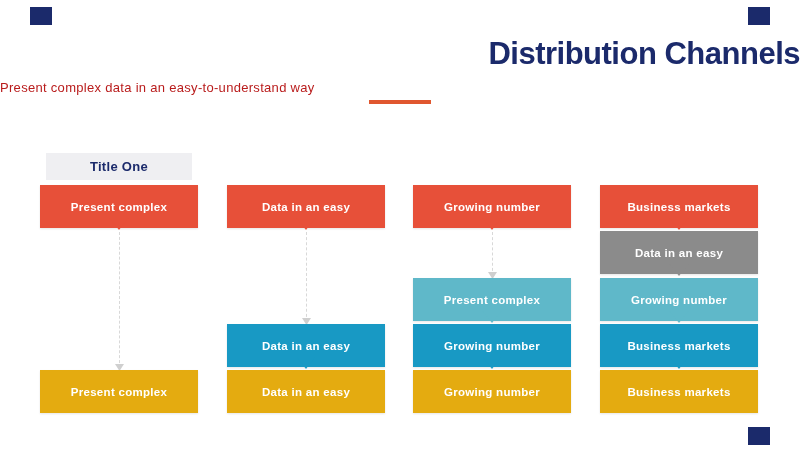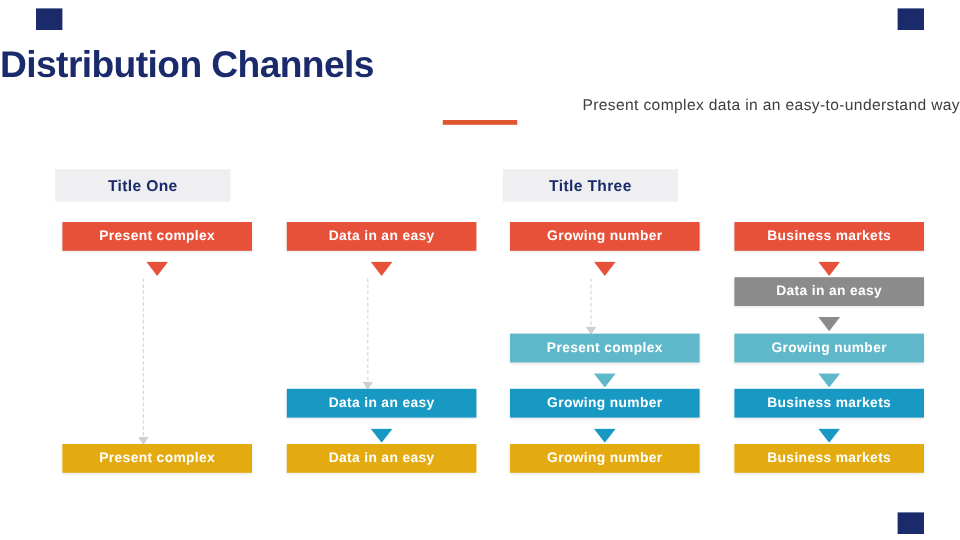--- a/index.html
+++ b/index.html
@@ -5,38 +5,38 @@
   html,body{margin:0;padding:0;background:#ffffff;}
   .slide{
     position:relative;width:800px;height:450px;background:#ffffff;overflow:hidden;
     font-family:"Liberation Sans",sans-serif;
   }
   .corner{position:absolute;width:22px;height:18px;background:#1B2A6B;}
   .corner.tl{left:30px;top:7px;}
   .corner.tr{right:30px;top:7px;}
   .corner.br{right:30px;bottom:5px;}
   .slide-title{
-    position:absolute;top:36px;left:0;width:100%;text-align:left;
+    position:absolute;top:36px;left:0;width:100%;text-align:right;
     font-size:31px;font-weight:800;color:#1B2A6B;letter-spacing:-0.5px;margin:0;
   }
   .slide-subtitle{
-    position:absolute;top:80px;left:0;width:100%;text-align:right;
-    font-size:13px;color:#404040;letter-spacing:0.3px;margin:0;
+    position:absolute;top:80px;left:0;width:100%;text-align:left;
+    font-size:13px;color:#b91c1c;letter-spacing:0.3px;margin:0;
   }
   .title-underline{
     position:absolute;top:100px;left:369px;width:62px;height:4px;background:#E0572F;
   }
   .column{position:absolute;top:141px;width:158px;height:285px;}
   .col-header{
-    position:absolute;top:0;left:6px;right:6px;height:27px;background:#EFEFF2;
+    position:absolute;top:12px;left:6px;right:6px;height:27px;background:#EFEFF2;
     display:flex;align-items:center;justify-content:center;
   }
   .col-title{font-size:13px;font-weight:bold;color:#1B2A6B;letter-spacing:0.3px;}
   .bar{
-    position:absolute;left:12px;width:158px;height:24px;
+    position:absolute;left:0;width:158px;height:43px;
     display:flex;align-items:center;justify-content:center;
     box-shadow:0 1px 2px rgba(0,0,0,0.10);
   }
   .bar-label{color:#ffffff;font-weight:bold;font-size:11.5px;letter-spacing:0.3px;white-space:nowrap;}
   .pointer{
     position:absolute;top:33px;left:50%;margin-left:-11px;width:22px;height:12px;
     clip-path:polygon(8% 0,92% 0,50% 100%);
   }
   .connector{position:absolute;left:50%;width:0;border-left:1px dashed #D8D8D8;}
   .connector-arrow{
@@ -82,23 +82,20 @@
         </div>
         <div class="bar" style="top: 183px; background: rgb(24, 153, 196);">
           <span class="bar-label">Data in an easy</span>
           <div class="pointer" style="background: rgb(24, 153, 196);"></div>
         </div>
         <div class="bar" style="top: 229px; background: rgb(228, 171, 16);">
           <span class="bar-label">Data in an easy</span>
         </div>
       </div>
       <div class="column" style="left: 413px;">
-        <div class="col-header">
-          <span class="col-title">Title Three</span>
-        </div>
         <div class="connector" style="top: 91px; height: 44px;">
           <div class="connector-arrow"></div>
         </div>
         <div class="bar" style="top: 44px; background: rgb(231, 80, 57);">
           <span class="bar-label">Growing number</span>
           <div class="pointer" style="background: rgb(231, 80, 57);"></div>
         </div>
         <div class="bar" style="top: 137px; background: rgb(95, 184, 201);">
           <span class="bar-label">Present complex</span>
           <div class="pointer" style="background: rgb(95, 184, 201);"></div>

